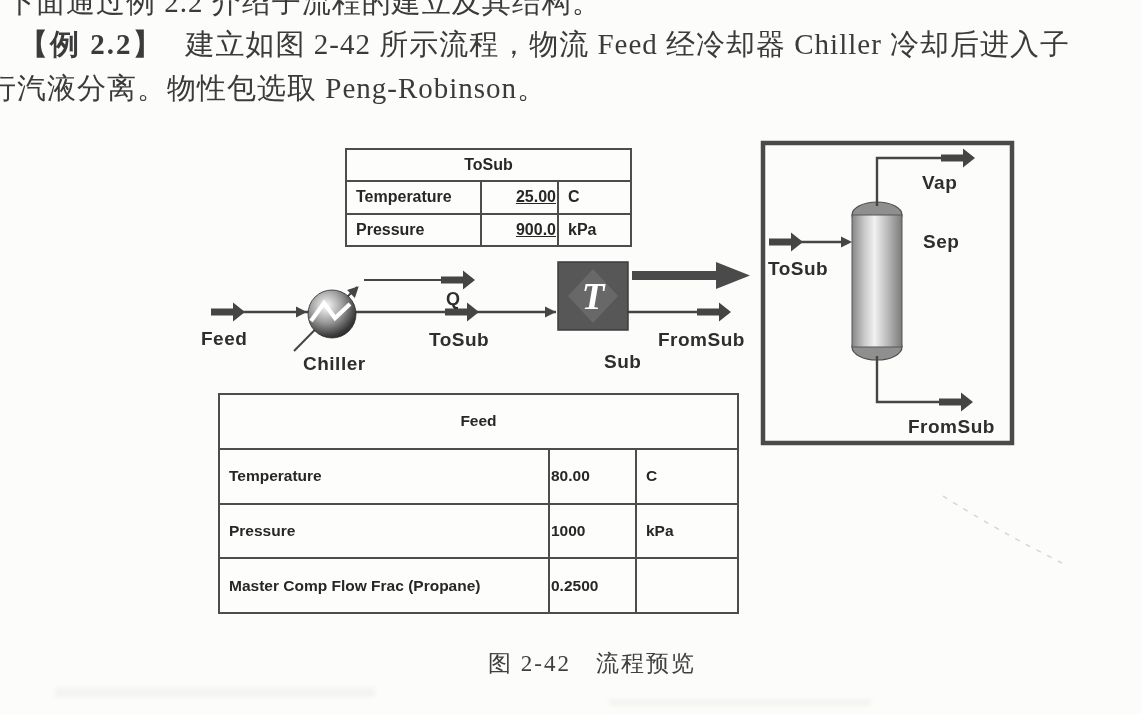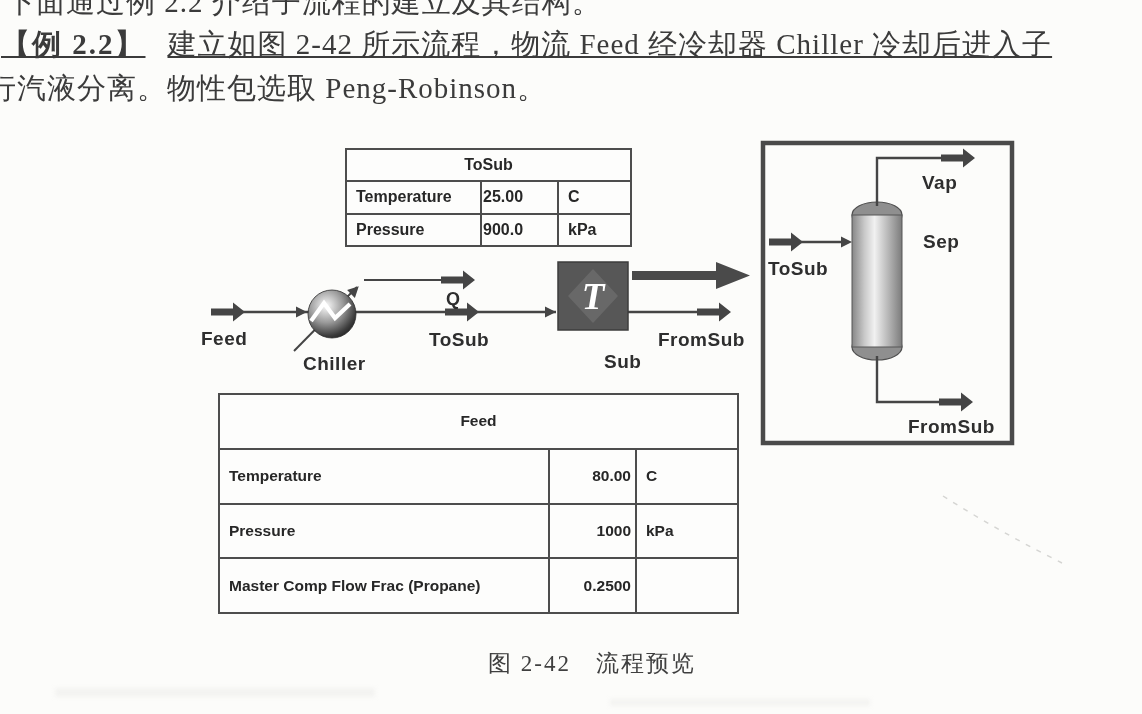--- a/index.html
+++ b/index.html
@@ -34,47 +34,47 @@
     background:#fdfdfc;table-layout:fixed;
     font-family:"Liberation Sans","DejaVu Sans",sans-serif;
     color:#272727;font-weight:700;
   }
   table.wb td,table.wb th{
     border:2px solid #4d4d4d;overflow:hidden;white-space:nowrap;
   }
   #tosub-table{left:345px;top:148px;width:285px;height:99px;font-size:16px;}
   #tosub-table th{text-align:center;}
   #tosub-table td.prop{padding-left:9px;text-align:left;}
-  #tosub-table td.val{text-align:left;}
+  #tosub-table td.val{text-align:right;text-decoration:underline;}
   #tosub-table td.unit{padding-left:9px;text-align:left;}
   #feed-table{left:218px;top:393px;width:519px;height:221px;font-size:15.5px;}
   #feed-table th{text-align:center;}
   #feed-table td.prop{padding-left:9px;text-align:left;}
-  #feed-table td.val{text-align:right;padding-right:4px;}
+  #feed-table td.val{padding-right:4px;}
   #feed-table td.unit{padding-left:9px;text-align:left;}
   
   .caption{
     position:absolute;left:488px;top:648px;white-space:nowrap;
     font-family:"Liberation Serif","DejaVu Serif",serif;
     font-size:23px;color:#3f3f3f;letter-spacing:2px;z-index:4;text-align:right;
   }
   
   .streak{position:absolute;background:#ececea;filter:blur(2px);opacity:.55;z-index:0;}
   svg.diagram{position:absolute;left:0;top:0;z-index:2;pointer-events:none;}
 </style>
 </head>
 <body>
 
 <div class="streak" style="left:55px;top:688px;width:320px;height:9px;"></div>
 <div class="streak" style="left:610px;top:699px;width:260px;height:7px;"></div>
 
 <div class="para" style="left:6px;top:-16px;">
   <span>下面通过例 2.2 介绍子流程的建立及其结构。</span>
 </div>
-<div class="para" style="left:1px;top:26px;text-decoration:underline;">
+<div class="para" style="left:19px;top:26px;">
   <b>【例 2.2】</b><span class="gap"></span><span>建立如图 2-42 所示流程，物流 Feed 经冷却器 Chiller 冷却后进入子</span>
 </div>
 <div class="para" style="left:-13px;top:70px;">
   <span>行汽液分离。物性包选取 Peng-Robinson。</span>
 </div>
 
 <svg class="diagram" width="1142" height="714" viewBox="0 0 1142 714">
   <defs>
     <g id="barrow">
         <path d="M0,-3.5 H22 V-9.5 L34,0 L22,9.5 V3.5 H0 Z"></path>

